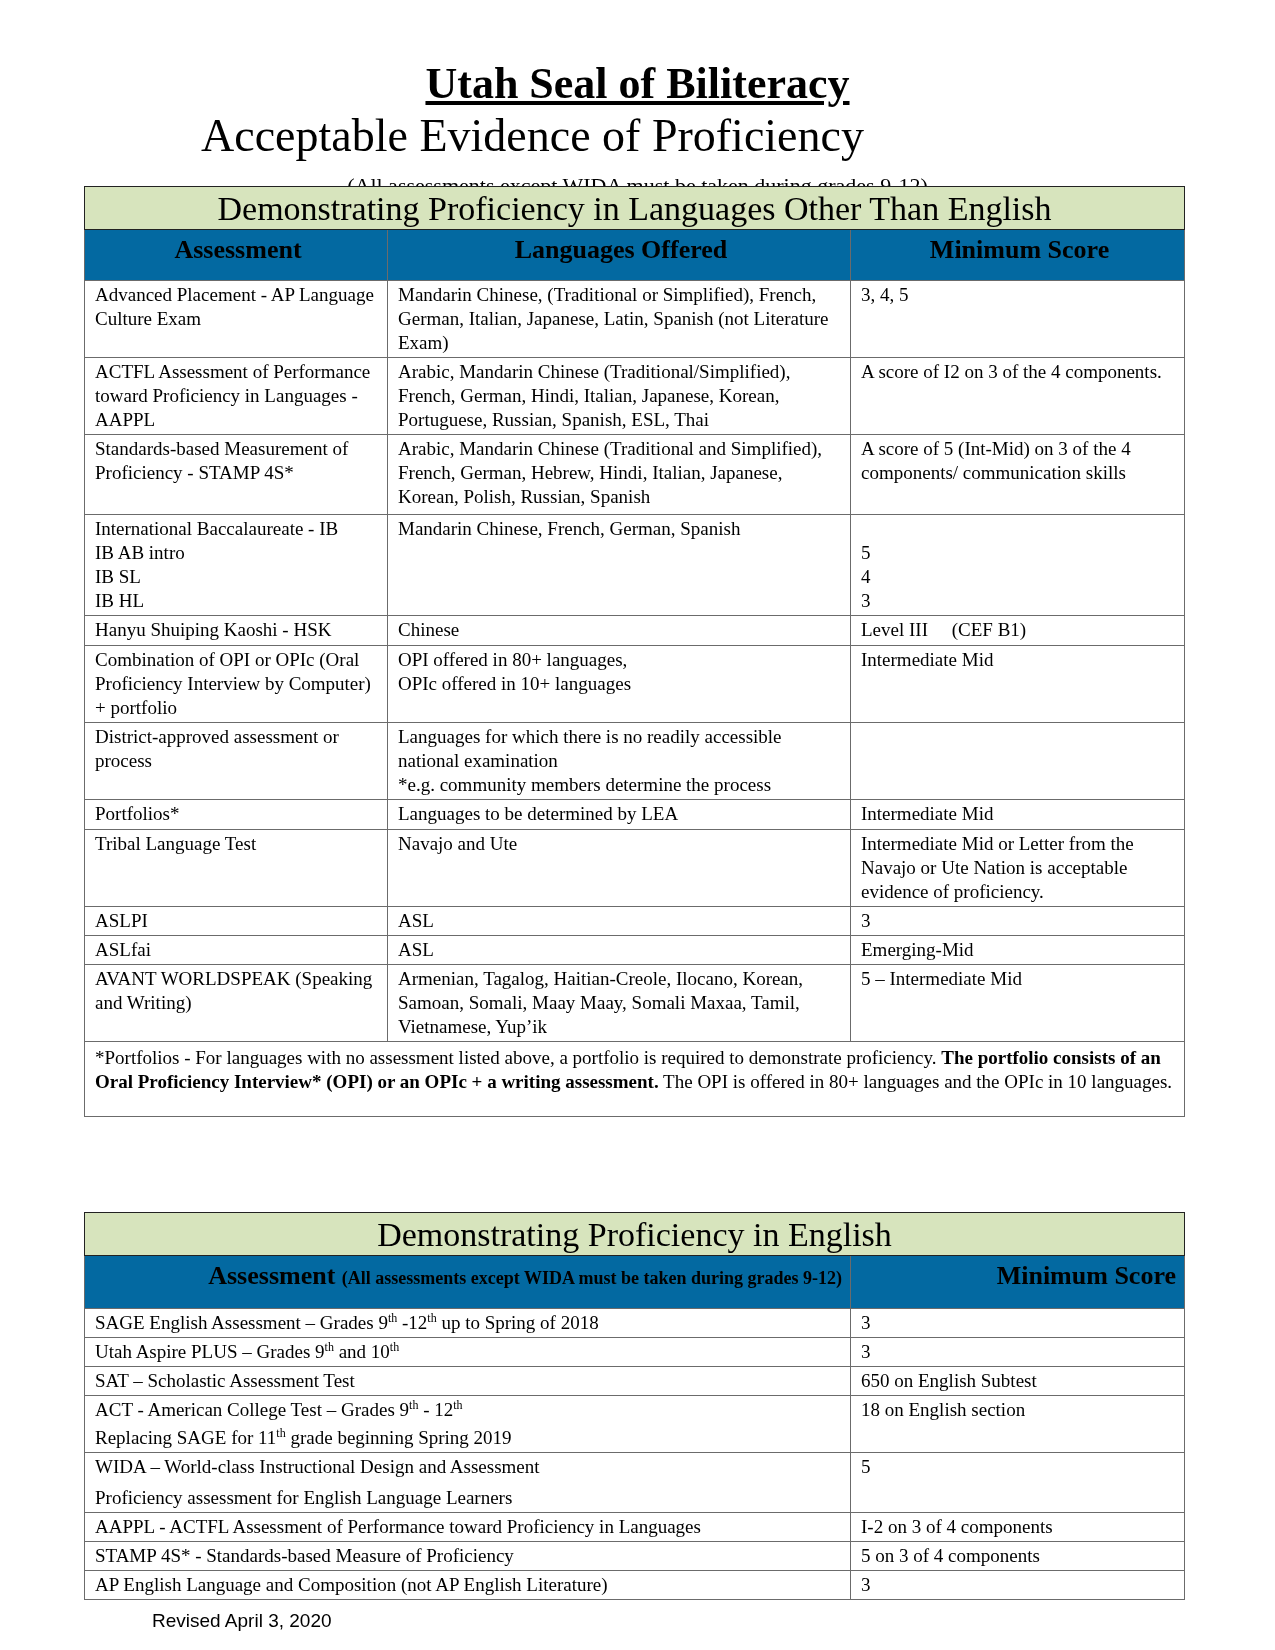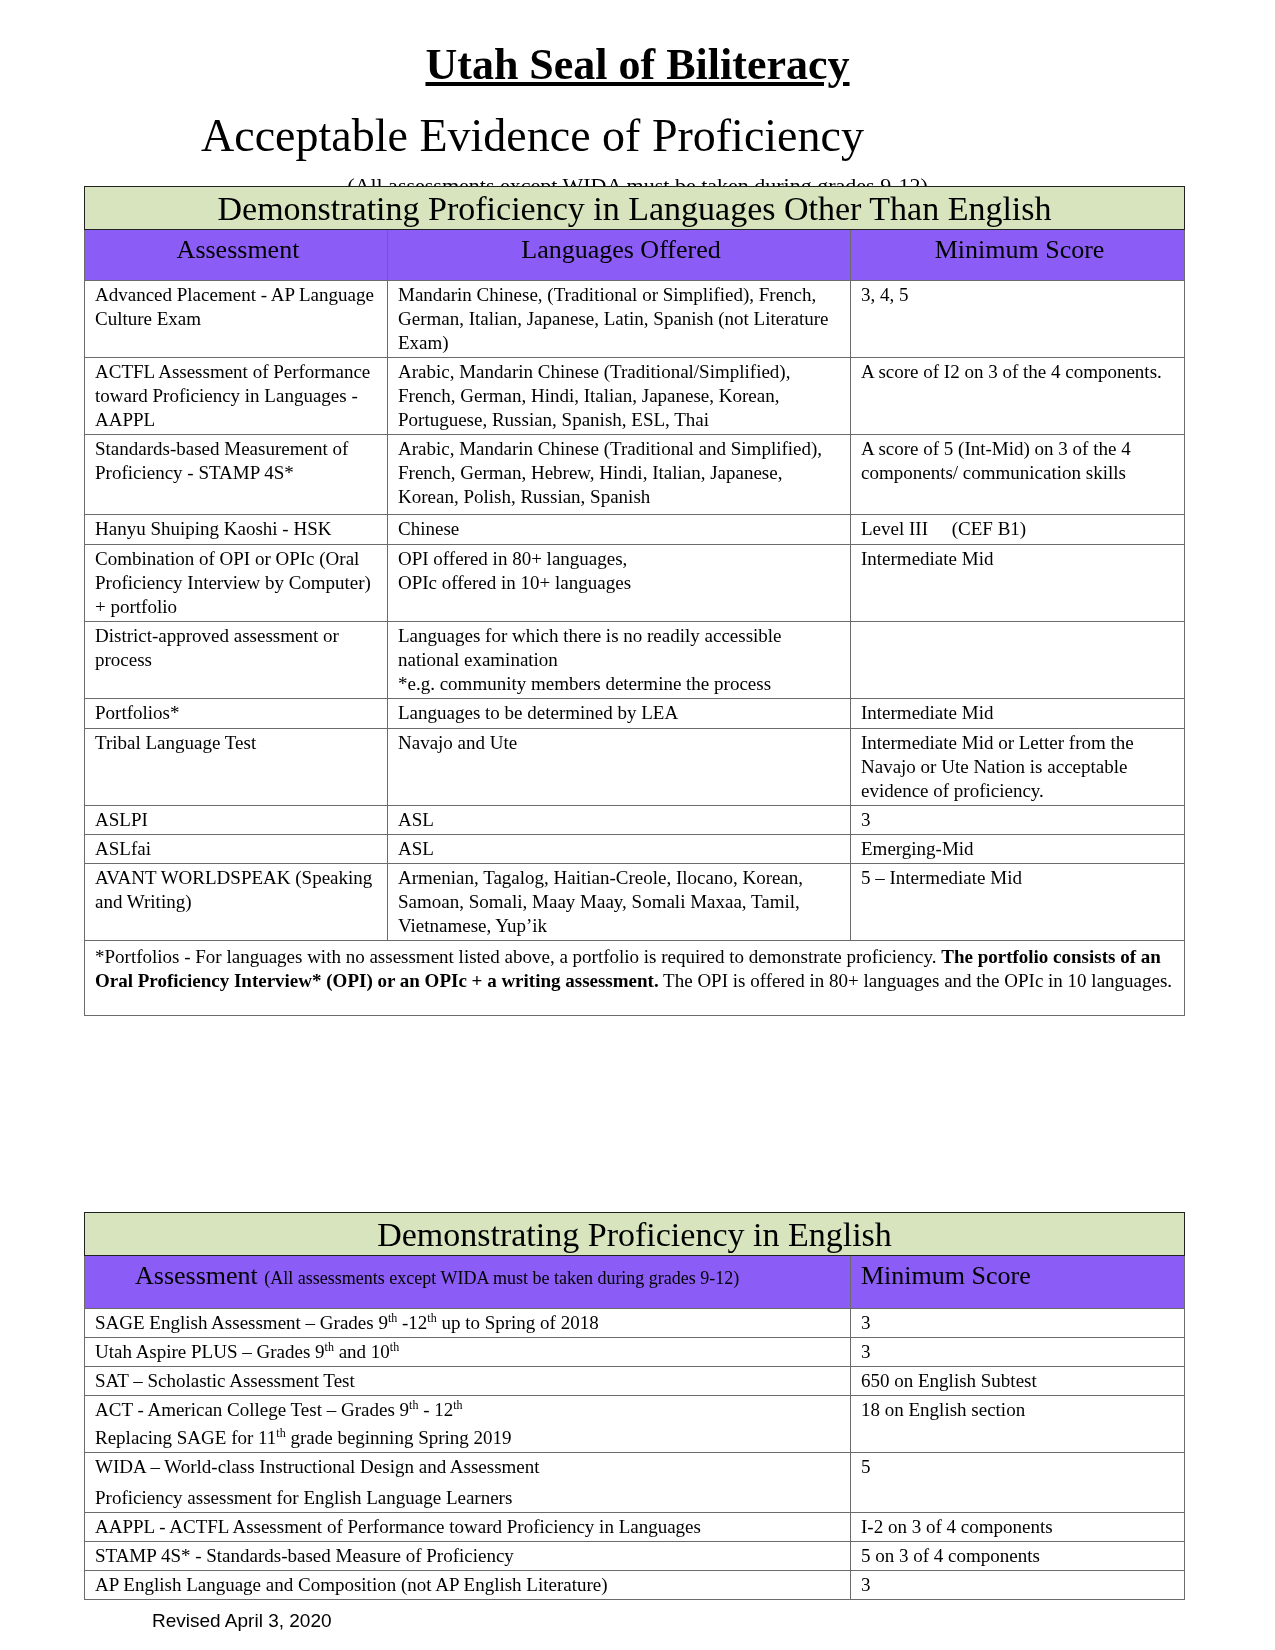--- a/index.html
+++ b/index.html
@@ -1,31 +1,31 @@
 <!DOCTYPE html>
 <html><head>
   <meta charset="utf-8">
   <style>
     html, body { margin: 0; padding: 0; background: #ffffff; }
     body { width: 1275px; height: 1650px; position: relative; overflow: hidden;
            font-family: "Liberation Serif", "DejaVu Serif", serif; color: #000; }
-    .title { position: absolute; left: 0; width: 1275px; text-align: center; top: 39px;
+    .title { position: absolute; left: 0; width: 1275px; text-align: center; top: 58px;
              font-size: 44px; font-weight: bold; text-decoration: underline; line-height: 52px; }
     .subtitle { position: absolute; left: 0; width: 1065px; text-align: center; top: 108px;
                 font-size: 46px; line-height: 56px; }
     .note { position: absolute; left: 0; width: 1275px; text-align: center; top: 172px;
             font-size: 22px; line-height: 28px; }
     table { border-collapse: collapse; position: absolute; left: 84px; width: 1100px; table-layout: fixed; }
     td, th { border: 1.5px solid #6b6b6b; vertical-align: top; font-size: 19px; line-height: 24px;
              padding: 2px 10px 2px 10px; font-weight: normal; text-align: left; }
     .section-head { background: #d7e4bd; text-align: center; font-size: 34px; line-height: 40px;
                     padding: 2px 0 0 0; border: 1.5px solid #222; }
-    .col-head { background: #8b5cf6; text-align: center; font-size: 26px; line-height: 32px;
-                padding: 4px 8px 14px 12px; }
-    .col-head.left { text-align: left; padding-left: 50px; margin-top: 26px; }
+    .col-head { background: #0369a1; text-align: center; font-size: 26px; line-height: 32px;
+                padding: 4px 8px 14px 12px; font-weight: bold; }
+    .col-head.left { text-align: right; padding-left: 50px; margin-top: 26px; }
     .col-head .small { font-size: 18px; }
     .lotE { top: 186px; }
     .eng { top: 1212px; }
     .foot { padding: 4px 10px 22px 10px; }
     sup { font-size: 12px; line-height: 0; }
     .revised { position: absolute; left: 152px; top: 1610px; font-family: "Liberation Sans", "DejaVu Sans", sans-serif;
                font-size: 19px; }
     .block { display: block; }
   </style>
 </head>
@@ -57,20 +57,35 @@
   </tr>
   <tr>
     <td>ACTFL Assessment of Performance toward Proficiency in Languages - AAPPL</td>
     <td>Arabic, Mandarin Chinese (Traditional/Simplified), French, German, Hindi, Italian, Japanese, Korean, Portuguese, Russian, Spanish, ESL, Thai</td>
     <td>A score of I2 on 3 of the 4 components.</td>
   </tr>
   <tr style="height:80px">
     <td>Standards-based Measurement of Proficiency - STAMP 4S*</td>
     <td>Arabic, Mandarin Chinese (Traditional and Simplified), French, German, Hebrew, Hindi, Italian, Japanese, Korean, Polish, Russian, Spanish</td>
     <td>A score of 5 (Int-Mid) on 3 of the 4 components/ communication skills</td>
+  </tr>
+  <tr>
+    <td>
+      <span class="block">International Baccalaureate - IB</span>
+      <span class="block">IB AB intro</span>
+      <span class="block">IB SL</span>
+      <span class="block">IB HL</span>
+    </td>
+    <td>Mandarin Chinese, French, German, Spanish</td>
+    <td>
+      <span class="block" style="height:24px"></span>
+      <span class="block">5</span>
+      <span class="block">4</span>
+      <span class="block">3</span>
+    </td>
   </tr>
   <tr style="height:30px">
     <td>Hanyu Shuiping Kaoshi - HSK</td>
     <td>Chinese</td>
     <td style="white-space:pre">Level III     (CEF B1)</td>
   </tr>
   <tr>
     <td>Combination of OPI or OPIc (Oral Proficiency Interview by Computer) + portfolio</td>
     <td>
       <span class="block">OPI offered in 80+ languages,</span>

